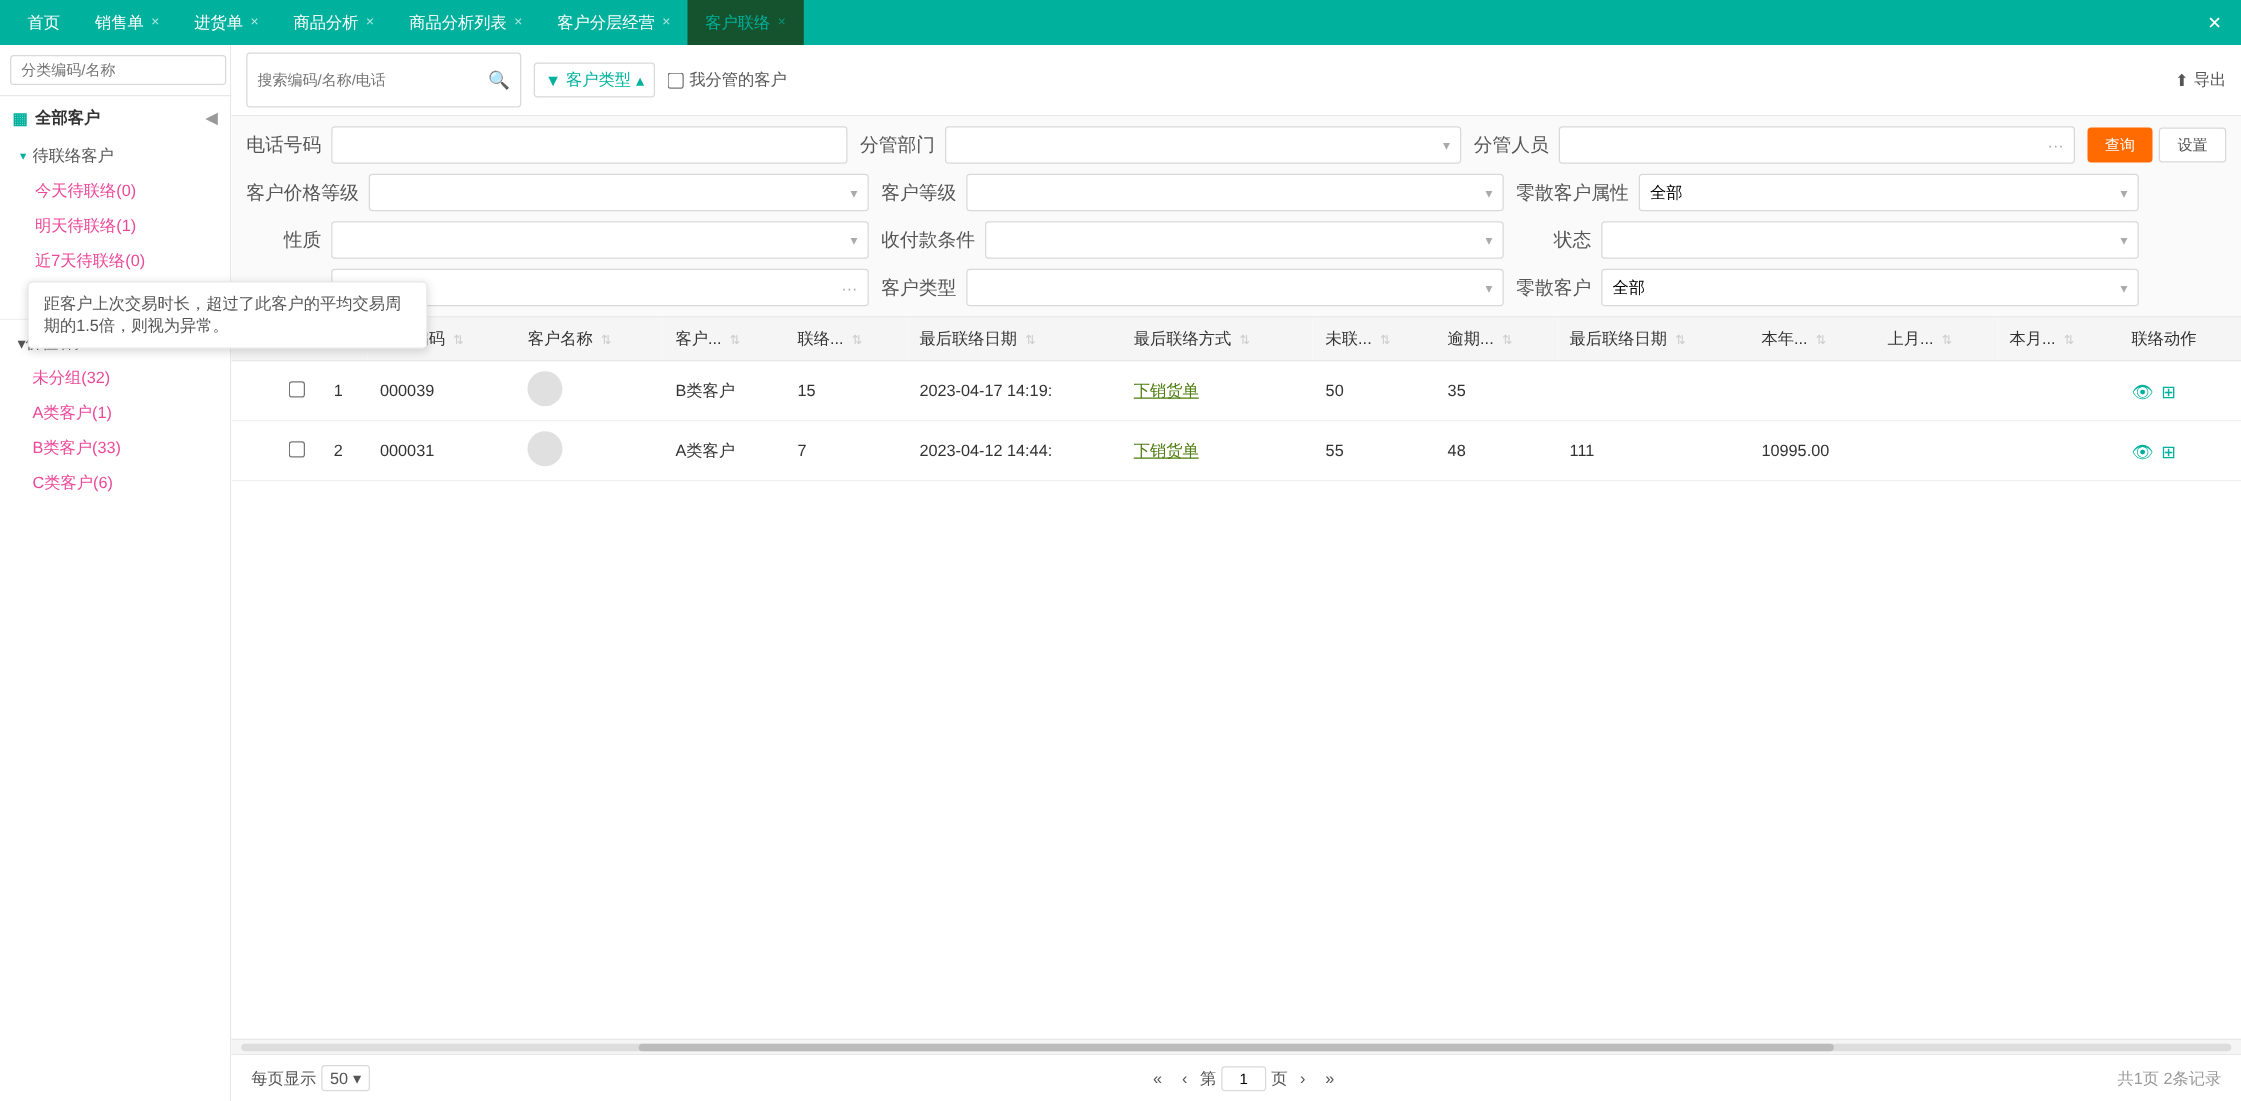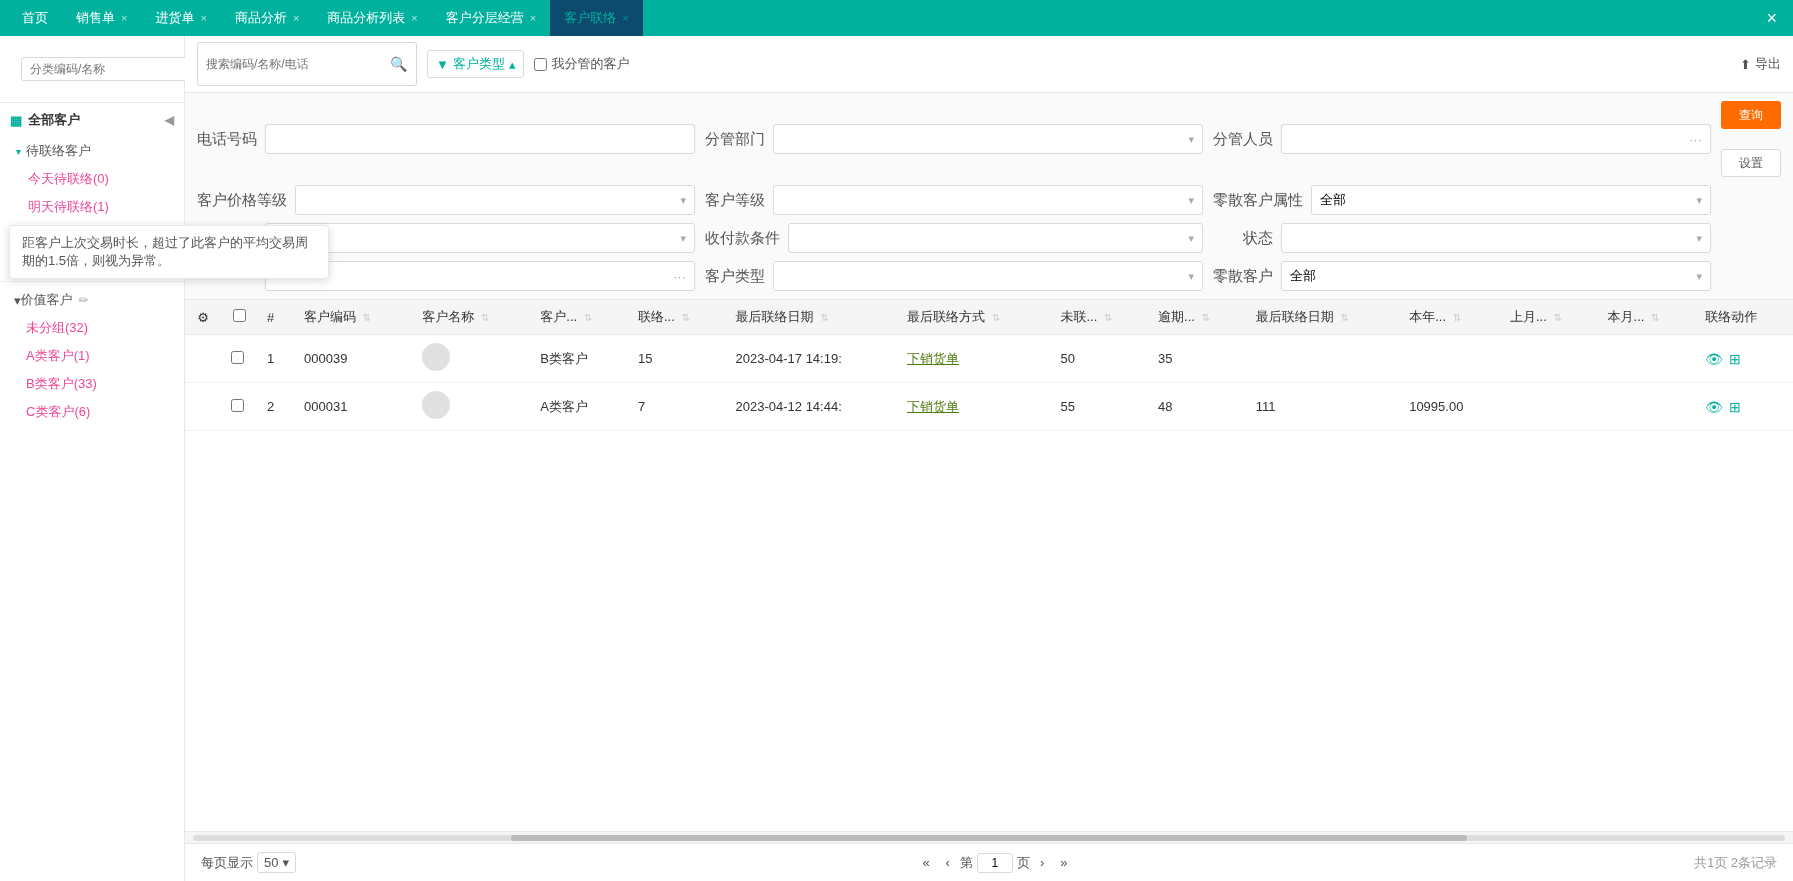--- a/index.html
+++ b/index.html
@@ -17,42 +17,42 @@
     .top-nav .nav-item {
       padding: 0 14px;
       height: 36px;
       display: flex;
       align-items: center;
       cursor: pointer;
       color: #fff;
       font-size: 13px;
       white-space: nowrap;
     }
-    .top-nav .nav-item.active { background: #0c4a6e; color: #00b19d; }
+    .top-nav .nav-item.active { background: #14532d; color: #00b19d; }
     .top-nav .nav-item .close-x { margin-left: 6px; font-size: 11px; opacity: 0.7; }
     .top-nav-right { margin-left: auto; }
     .top-nav-close { color: #fff; cursor: pointer; font-size: 18px; padding: 0 8px; }
 
     
     .main-layout {
       display: flex;
       height: calc(881px - 36px);
     }
 
     
     .sidebar {
       width: 185px;
       background: #fff;
       border-right: 1px solid #e8e8e8;
       display: flex;
       flex-direction: column;
       flex-shrink: 0;
     }
     .sidebar-search {
-      padding: 21px;
+      padding: 8px;
       border-bottom: 1px solid #e8e8e8;
       display: flex;
     }
     .sidebar-search input {
       flex: 1;
       border: 1px solid #d9d9d9;
       border-radius: 3px;
       padding: 4px 8px;
       font-size: 12px;
       outline: none;
@@ -230,22 +230,22 @@
       display: flex;
       align-items: center;
       justify-content: flex-end;
       cursor: pointer;
       background: #fff;
     }
     .filter-field .field-input-dots .dots { color: #aaa; }
 
     .filter-actions {
       display: flex;
-      flex-direction: column;
-      gap: 20px;
+      flex-direction: row;
+      gap: 5px;
       min-width: 60px;
     }
     .btn-query {
       background: #ff6b00;
       color: #fff;
       border: none;
       border-radius: 3px;
       padding: 5px 14px;
       cursor: pointer;
       font-size: 12px;
@@ -381,21 +381,21 @@
       position: absolute;
       background: #fff;
       border: 1px solid #e8e8e8;
       box-shadow: 0 2px 8px rgba(0,0,0,0.15);
       border-radius: 4px;
       padding: 8px 12px;
       font-size: 12px;
       color: #555;
       max-width: 320px;
       z-index: 100;
-      left: 9px;
+      left: 22px;
       top: 225px;
     }
 
     
     .avatar-sm {
       width: 28px;
       height: 28px;
       background: #e0e0e0;
       border-radius: 50%;
       display: inline-block;

